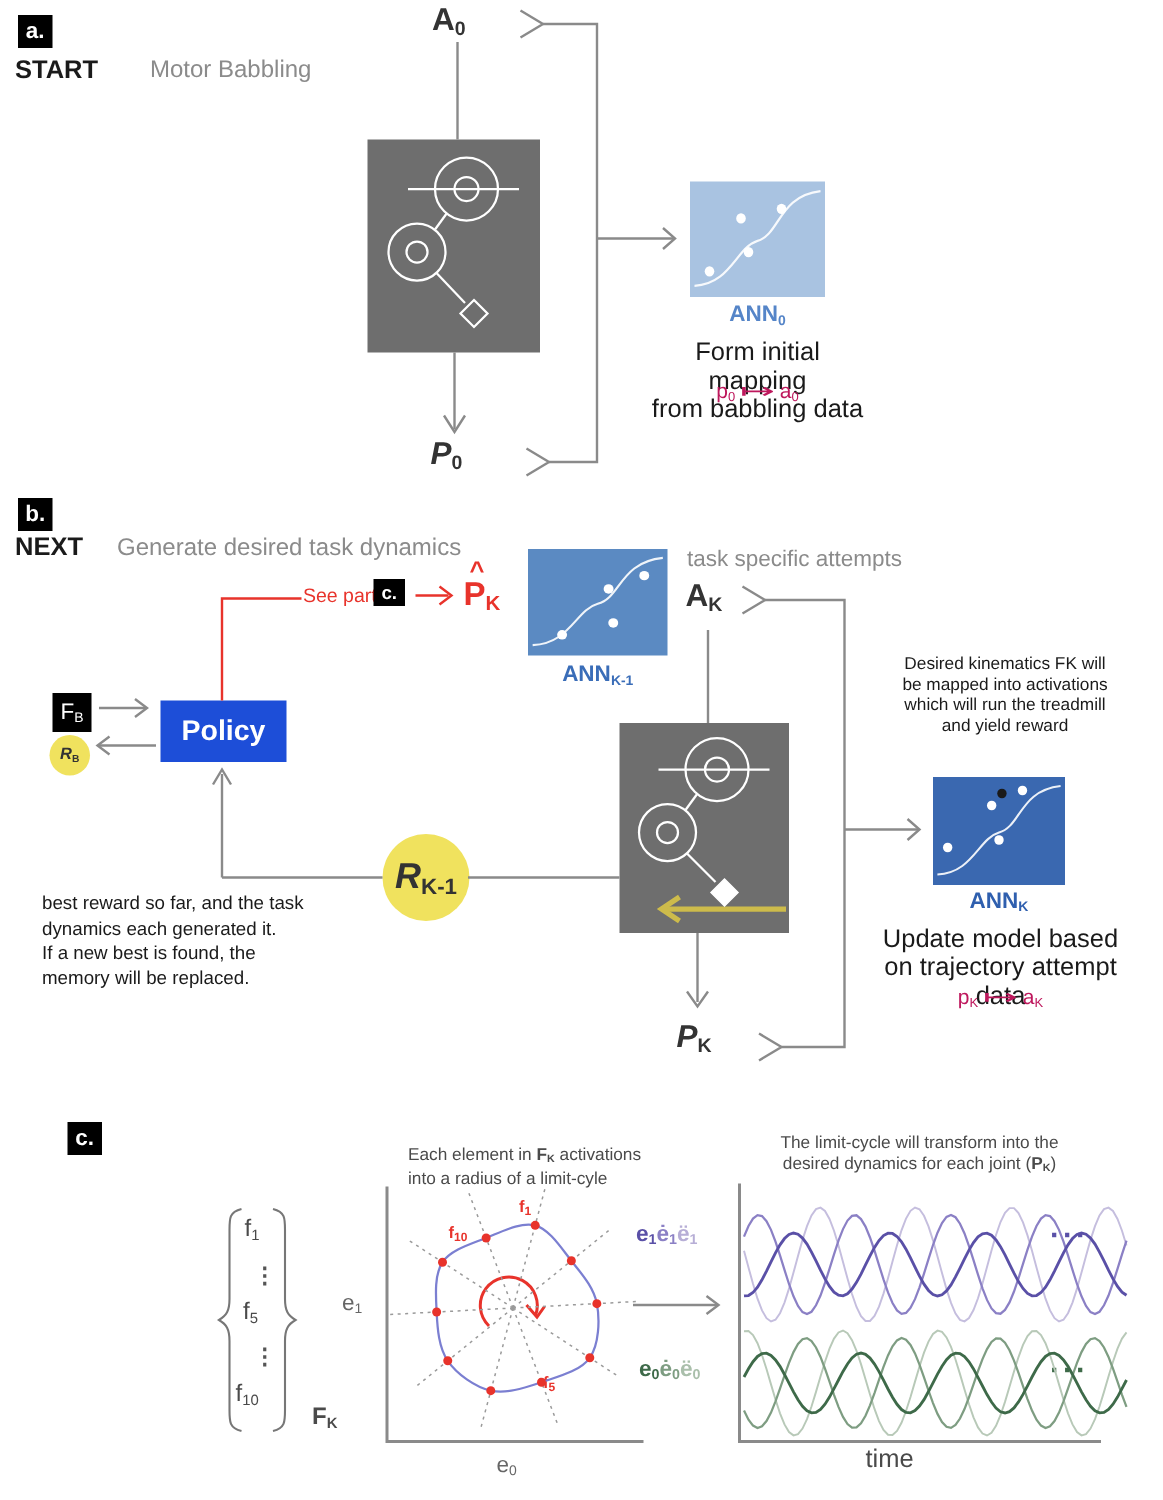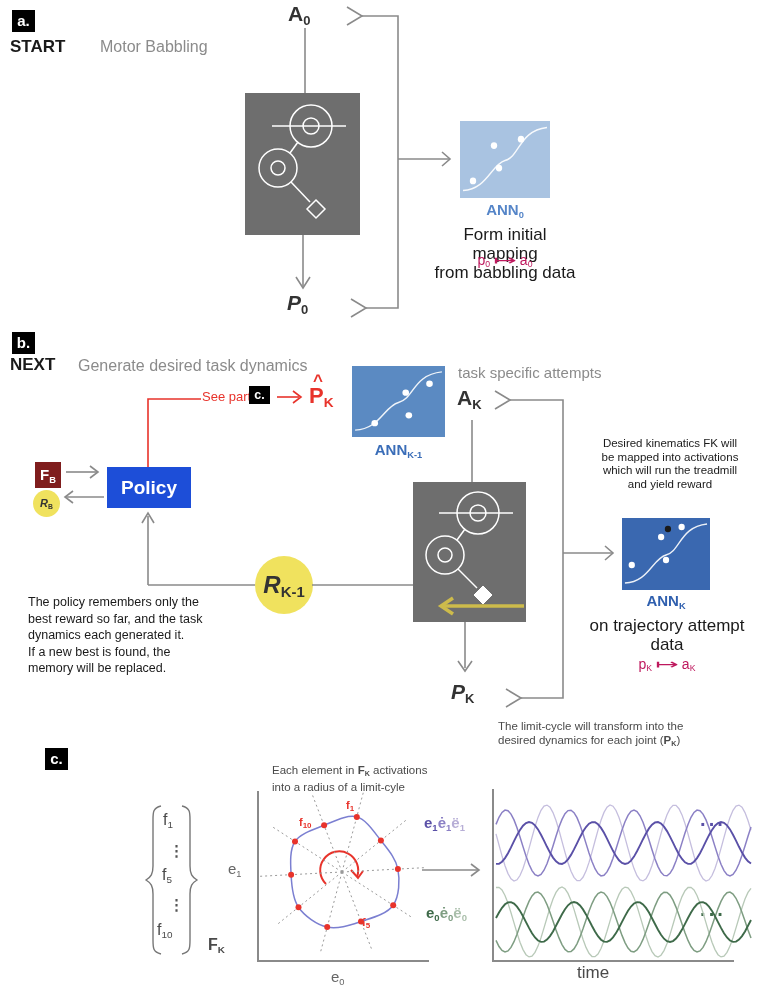--- a/index.html
+++ b/index.html
@@ -22,21 +22,21 @@
   .annlab{position:absolute;text-align:center;font-weight:bold;font-size:15px;}
   .ann0c{color:#5585c8;} .annk1c{color:#3a6db8;} .annkc{color:#2f5fae;}
   .cap{font-size:17px;color:#1a1a1a;text-align:center;line-height:19px;}
   .mapline{font-size:14px;color:#be185d;text-align:center;}
   .mapsto{display:inline-block;transform:scaleX(2.0);margin:0 9px;}
   .note{font-size:12.5px;line-height:16.5px;color:#1a1a1a;}
   .smallnote{font-size:11.5px;line-height:13.5px;color:#1a1a1a;text-align:center;}
   .red{color:#e8332b;}
   .policy{background:#1d4ed8;color:#fff;font-weight:bold;font-size:19px;text-align:center;}
   .ycirc{background:#f0e25e;border-radius:50%;text-align:center;}
-  .fbbox{background:#7f1d1d;color:#fff;font-weight:bold;text-align:center;}
+  .fbbox{background:#000000;color:#fff;font-weight:normal;text-align:center;}
   .phat-wrap{position:relative;display:inline-block;}
   .phat-hat{position:absolute;left:4px;top:-12px;font-size:17px;font-weight:bold;}
   .ctitle{font-size:11.5px;line-height:13.5px;color:#4a4a4a;}
   .axislab{font-size:15px;color:#666;}
   .flab{font-size:16px;color:#4a4a4a;}
   .vdots{font-size:15px;font-weight:bold;color:#555;line-height:1;}
   .redlab{font-size:11px;color:#e8332b;font-weight:bold;}
   .redlab .sb{font-size:8px;}
   .dynlab{font-size:15px;font-weight:bold;}
   .dynlab .sb{font-size:9.5px;}
@@ -168,28 +168,28 @@
         <circle cx="40" cy="19" r="3.2" fill="#fff"></circle>
       <circle cx="45" cy="42" r="3.2" fill="#fff"></circle>
         <circle cx="10" cy="47" r="3.2" fill="#fff"></circle>
       <circle cx="47" cy="11" r="3.2" fill="#1a1a1a"></circle>
     </svg>
   </div>
   <div class="abs annlab annkc" style="left:622px;top:592px;width:88px;">
     <span>ANN</span><span class="sb">K</span>
   </div>
   <div class="abs cap" style="left:572px;top:616px;width:190px;">
+    <div>Update model based</div>
       <div>on trajectory attempt data</div>
   </div>
   <div class="abs mapline" style="left:572px;top:656px;width:190px;">
     <span>p</span><span class="sb">K</span><span class="mapsto">↦</span><span>a</span><span class="sb">K</span>
   </div>
 
   <div class="abs note" style="left:28px;top:594px;width:210px;">
-    <div>The policy remembers only the</div>
       <div>best reward so far, and the task</div>
     <div>dynamics each generated it.</div>
       <div>If a new best is found, the</div>
     <div>memory will be replaced.</div>
   </div>
 
   <div class="abs varlab ital" style="left:451px;top:680px;">
     <span>P</span><span class="sb">K</span>
   </div>
 
@@ -214,21 +214,21 @@
   <div class="abs redlab" style="left:299px;top:816px;"><span>f</span><span class="sb">10</span></div>
   <div class="abs redlab" style="left:362px;top:916px;"><span>f</span><span class="sb">5</span></div>
 
   <div class="abs dynlab" style="left:424px;top:814px;">
     <span style="color:#5a50a7;"><span>e</span><span class="sb">1</span></span><span style="color:#8b80c5;"><span>ė</span><span class="sb">1</span></span><span style="color:#b7aed6;"><span>ë</span><span class="sb">1</span></span>
   </div>
   <div class="abs dynlab" style="left:426px;top:904px;">
     <span style="color:#3e6a49;"><span>e</span><span class="sb">0</span></span><span style="color:#7e9d82;"><span>ė</span><span class="sb">0</span></span><span style="color:#aabfab;"><span>ë</span><span class="sb">0</span></span>
   </div>
 
-  <div class="abs ctitle" style="left:498px;top:720px;width:230px;">
+  <div class="abs ctitle" style="left:498px;top:756px;width:230px;text-align:center;">
     <div>The limit-cycle will transform into the</div>
     <div><span>desired dynamics for each joint (</span><b><span>P</span><span class="sb">K</span></b><span>)</span></div>
   </div>
 
   <div class="abs" style="left:577px;top:963px;font-size:17px;color:#4a4a4a;">time</div>
 
   <div class="abs ellip" style="left:700px;top:813px;color:#5a50a7;">···</div>
   <div class="abs ellip" style="left:700px;top:903px;color:#3e6a49;">···</div>
 
   <svg id="overlay" width="775" height="1000" viewBox="0 0 775 1000">

